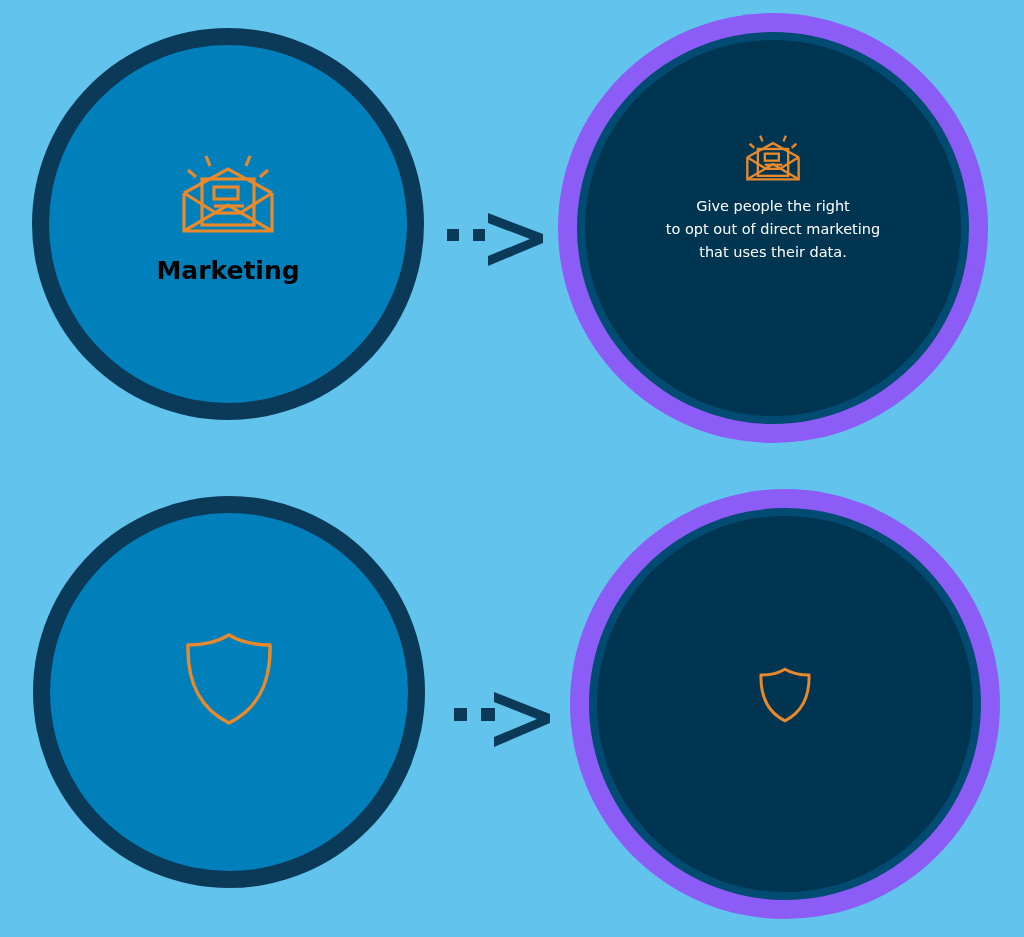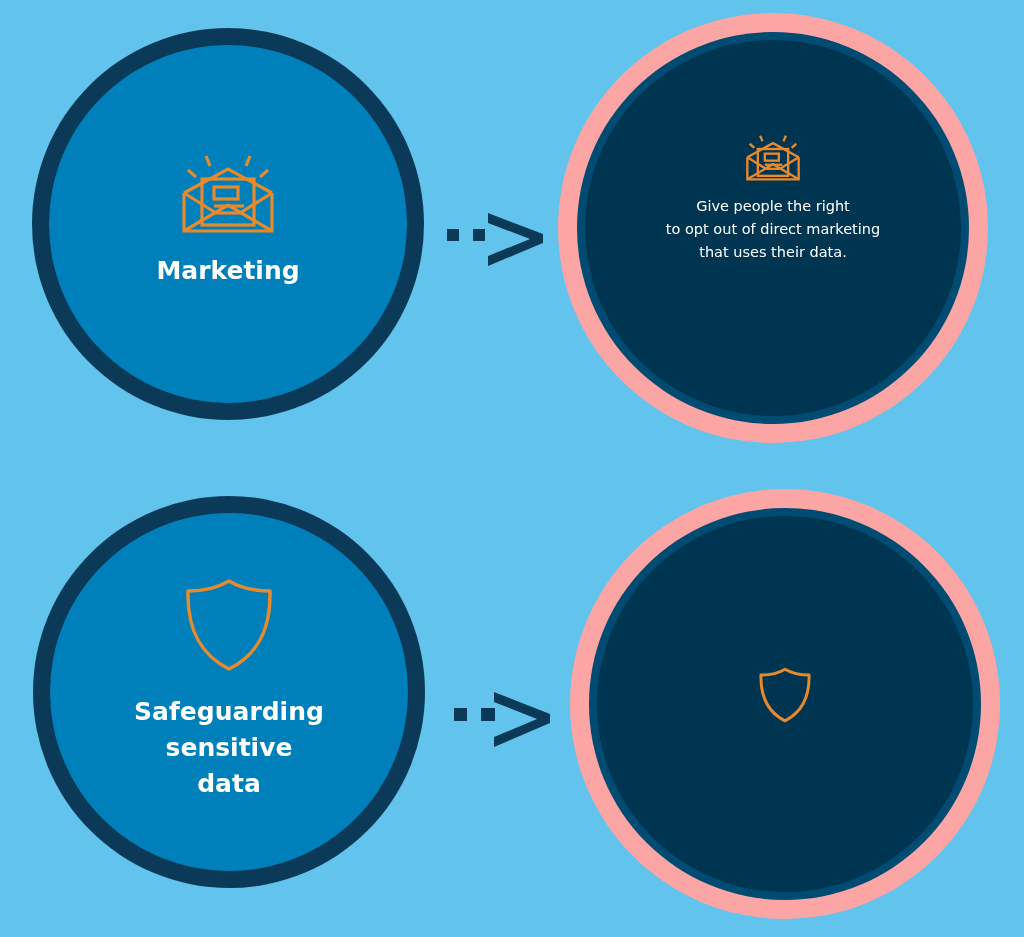--- a/index.html
+++ b/index.html
@@ -20,37 +20,37 @@
     position: absolute;
     left: 17px; top: 17px; right: 17px; bottom: 17px;
     border-radius: 50%;
     background: #0080bb;
     display: flex; flex-direction: column; align-items: center; justify-content: center;
   }
   .right-circle {
     position: absolute;
     width: 430px; height: 430px;
     border-radius: 50%;
-    background: #fca5a5;
+    background: #8b5cf6;
   }
   .right-circle .ring {
     position: absolute;
     left: 19px; top: 19px; right: 19px; bottom: 19px;
     border-radius: 50%;
     background: #004b71;
   }
   .right-circle .core {
     position: absolute;
     left: 27px; top: 27px; right: 27px; bottom: 27px;
     border-radius: 50%;
     background: #003552;
     display: flex; flex-direction: column; align-items: center; justify-content: center;
   }
   .title {
-    color: #ffffff;
+    color: #000000;
     font-weight: bold;
     font-size: 25px;
     text-align: center;
     line-height: 36px;
     white-space: pre-line;
   }
   .desc {
     color: #ffffff;
     font-size: 14.5px;
     text-align: center;
@@ -115,23 +115,20 @@
 to opt out of direct marketing
 that uses their data.</div>
   </div>
 </div>
 
 <div class="left-circle" style="left:33px; top:496px;">
   <div class="inner">
     <svg width="92" height="94" viewBox="0 0 92 94" style="margin-top:-4px; margin-bottom:22px;">
       <path d="M46,3 C36,9 22,13 5,13 C4,55 20,78 46,91 C72,78 88,55 87,13 C70,13 56,9 46,3 Z" fill="none" stroke="#e8892c" stroke-width="3.5" stroke-linejoin="round"></path>
     </svg>
-    <div class="title">Safeguarding
-sensitive
-data</div>
   </div>
 </div>
 
 <svg class="arrow" style="left:453px; top:691px;" width="100" height="58" viewBox="0 0 100 58">
   <rect x="1" y="17" width="13" height="13" fill="#0b3a59"></rect>
   <rect x="28" y="17" width="14" height="13" fill="#0b3a59"></rect>
   <polygon points="41,1 97,23 97,32 41,56 41,46 84,28 41,11" fill="#0b3a59"></polygon>
 </svg>
 
 <div class="right-circle" style="left:570px; top:489px;">

